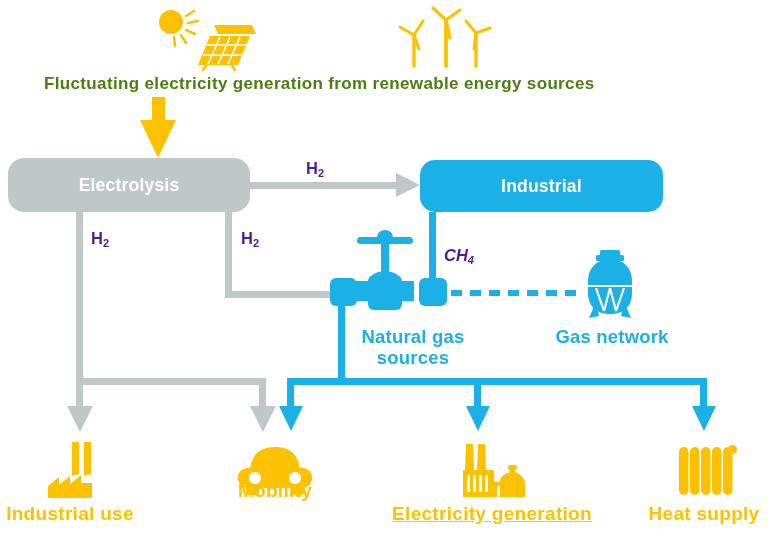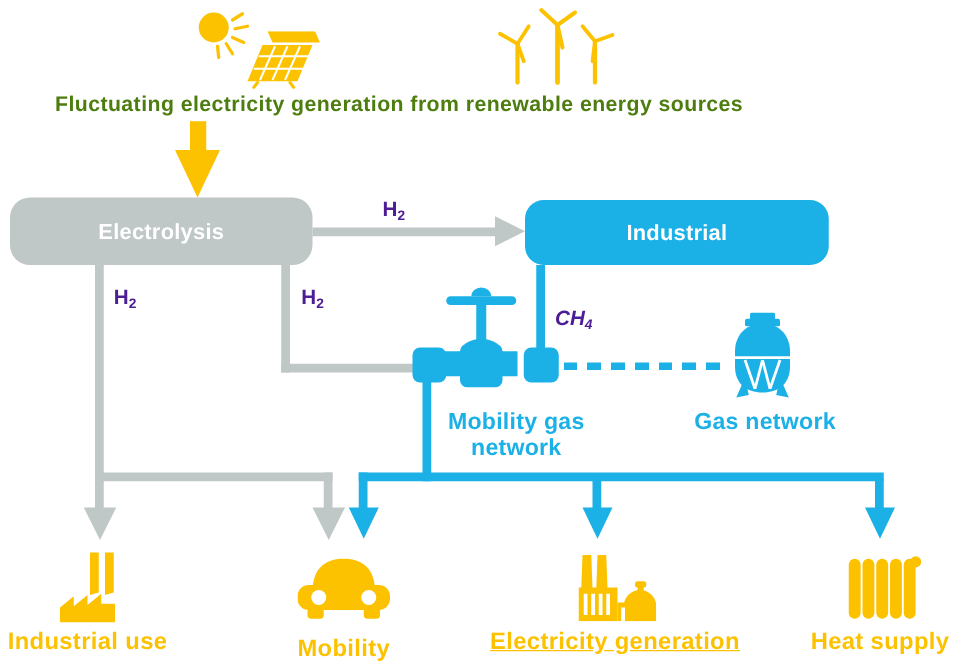--- a/index.html
+++ b/index.html
@@ -154,21 +154,21 @@
     </g>
     <g stroke="#ffffff" stroke-width="2.2">
       <line x1="4" y1="36" x2="52" y2="36"></line>
       <line x1="14" y1="38" x2="22" y2="61"></line>
       <line x1="28" y1="38" x2="22" y2="61"></line>
       <line x1="28" y1="38" x2="34" y2="61"></line>
       <line x1="42" y1="38" x2="34" y2="61"></line>
     </g>
   </svg>
 
-  <div class="blabel" style="left:343px;top:327px;width:140px;">Mobility gas network</div>
+  <div class="blabel" style="left:343px;top:327px;width:140px;">Natural gas sources</div>
   <div class="blabel" style="left:542px;top:327px;width:140px;">Gas network</div>
 
   <div class="abs blue-bg" style="left:287px;top:378px;width:420px;height:7px;"></div>
 
   <div class="abs blue-bg" style="left:287px;top:378px;width:7px;height:30px;"></div>
   <div class="head-down-blue" style="left:279px;top:406px;"></div>
 
   <div class="abs blue-bg" style="left:474px;top:383px;width:7px;height:25px;"></div>
   <div class="head-down-blue" style="left:466px;top:406px;"></div>
 
@@ -218,17 +218,17 @@
       <rect x="2" y="5" width="9.5" height="48" rx="4.7"></rect>
       <rect x="13" y="5" width="9.5" height="48" rx="4.7"></rect>
       <rect x="24" y="5" width="9.5" height="48" rx="4.7"></rect>
       <rect x="35" y="5" width="9.5" height="48" rx="4.7"></rect>
       <rect x="46" y="5" width="9.5" height="48" rx="4.7"></rect>
       <circle cx="55.5" cy="7.5" r="4.5"></circle>
     </g>
   </svg>
 
   <div class="ylabel" style="left:0px;top:503px;width:140px;">Industrial use</div>
-  <div class="ylabel" style="left:205px;top:509px;width:140px;text-align:center;">Mobility</div>
+  <div class="ylabel" style="left:205px;top:480px;width:140px;text-align:center;">Mobility</div>
   <div class="ylabel" style="left:380px;top:503px;width:224px;text-decoration:underline;">Electricity generation</div>
   <div class="ylabel" style="left:634px;top:503px;width:140px;">Heat supply</div>
 
 </div>
 
 </body></html>

